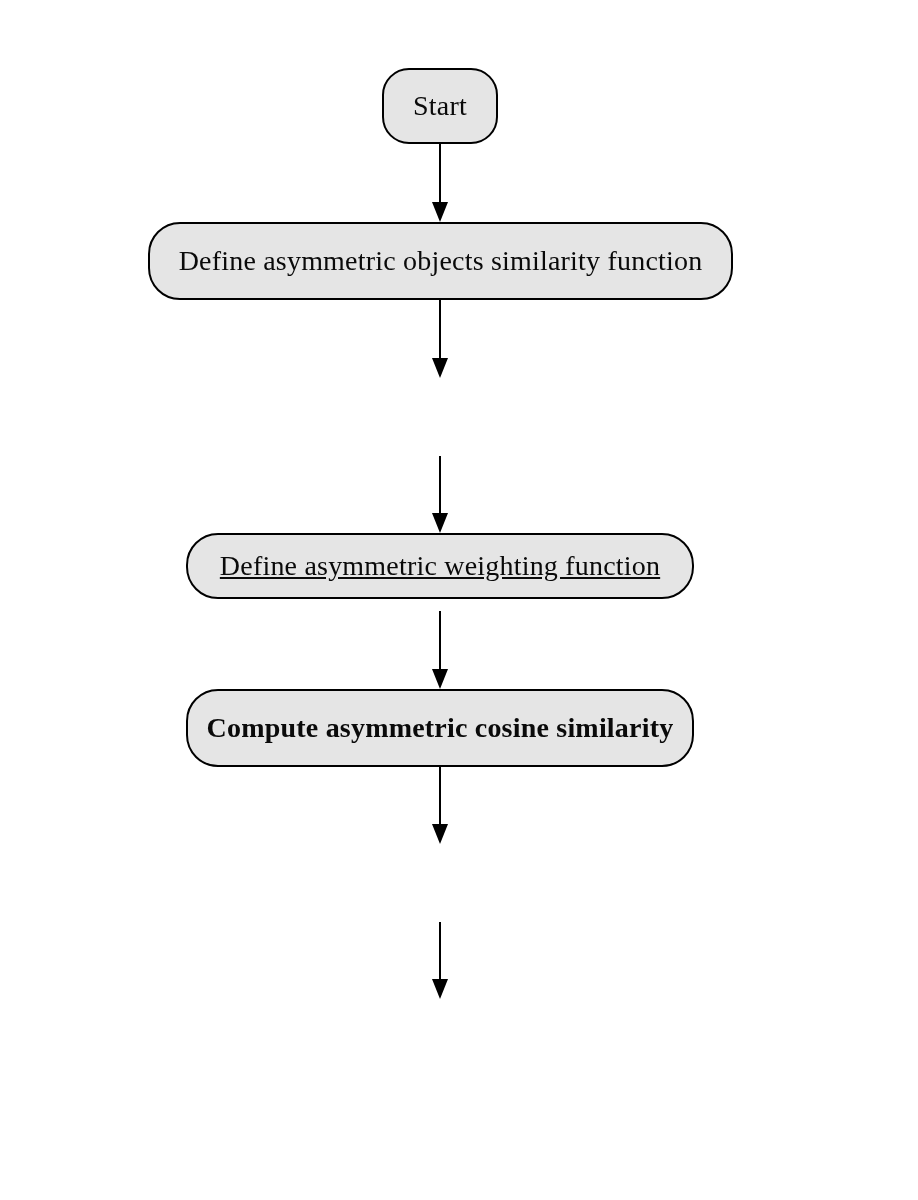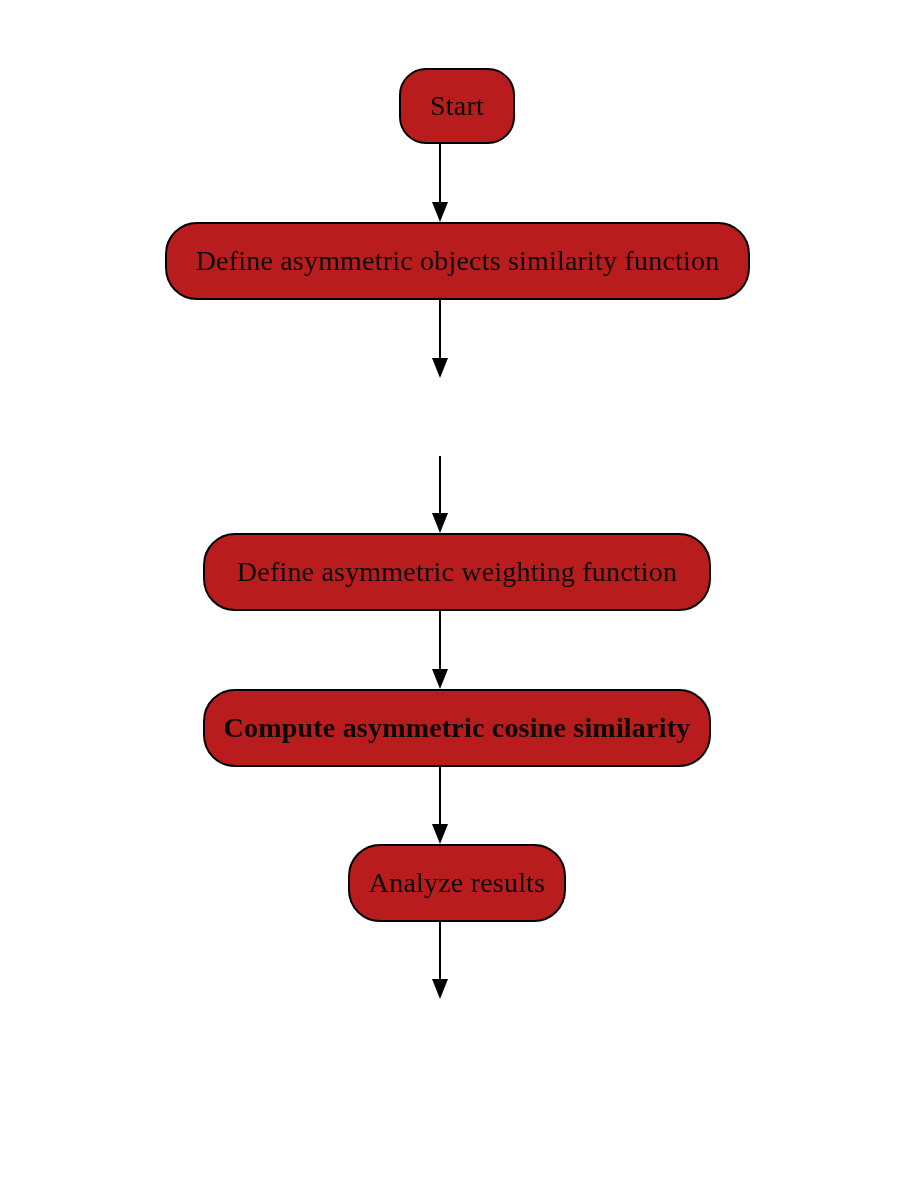--- a/index.html
+++ b/index.html
@@ -11,31 +11,30 @@
     position: relative;
     width: 918px;
     height: 1200px;
     background: #ffffff;
     font-family: "Liberation Serif", "DejaVu Serif", serif;
     overflow: hidden;
   }
   .node {
     position: absolute;
     box-sizing: border-box;
-    background: #b91c1c;
+    background: #e5e5e5;
     border: 2.6px solid #000000;
     display: flex;
     align-items: center;
     justify-content: center;
     text-align: right;
     font-size: 28px;
     color: #0a0a0a;
     letter-spacing: 0.2px;
     white-space: nowrap;
-    margin-left: 17px;
   }
   .node.small { border-radius: 27px; }
   .node.wide  { border-radius: 32px; }
   .arrow {
     position: absolute;
     width: 16px;
     display: flex;
     flex-direction: column;
     align-items: center;
   }
@@ -55,25 +54,24 @@
 </head>
 <body>
 
 <div class="canvas">
 
   <div class="node small" style="left:382px; top:68px;  width:116px; height:76px;">Start</div>
 
   <div class="node wide" style="left:148px; top:222px; width:585px; height:78px;">Define asymmetric objects similarity function</div>
 
 
-  <div class="node wide" style="left:186px; top:533px; width:508px; height:78px;">Define asymmetric weighting function</div>
+  <div class="node wide" style="left:186px; top:533px; width:508px; height:66px;text-decoration:underline;">Define asymmetric weighting function</div>
 
   <div class="node wide" style="left:186px; top:689px; width:508px; height:78px;font-weight:bold;">Compute asymmetric cosine similarity</div>
 
-  <div class="node wide" style="left:331px; top:844px; width:218px; height:78px;">Analyze results</div>
 
 
   <div class="arrow" style="left:432px; top:144px; height:78px;">
     <div class="shaft"></div>
     <div class="head"></div>
   </div>
 
   <div class="arrow" style="left:432px; top:300px; height:78px;">
     <div class="shaft"></div>
     <div class="head"></div>

